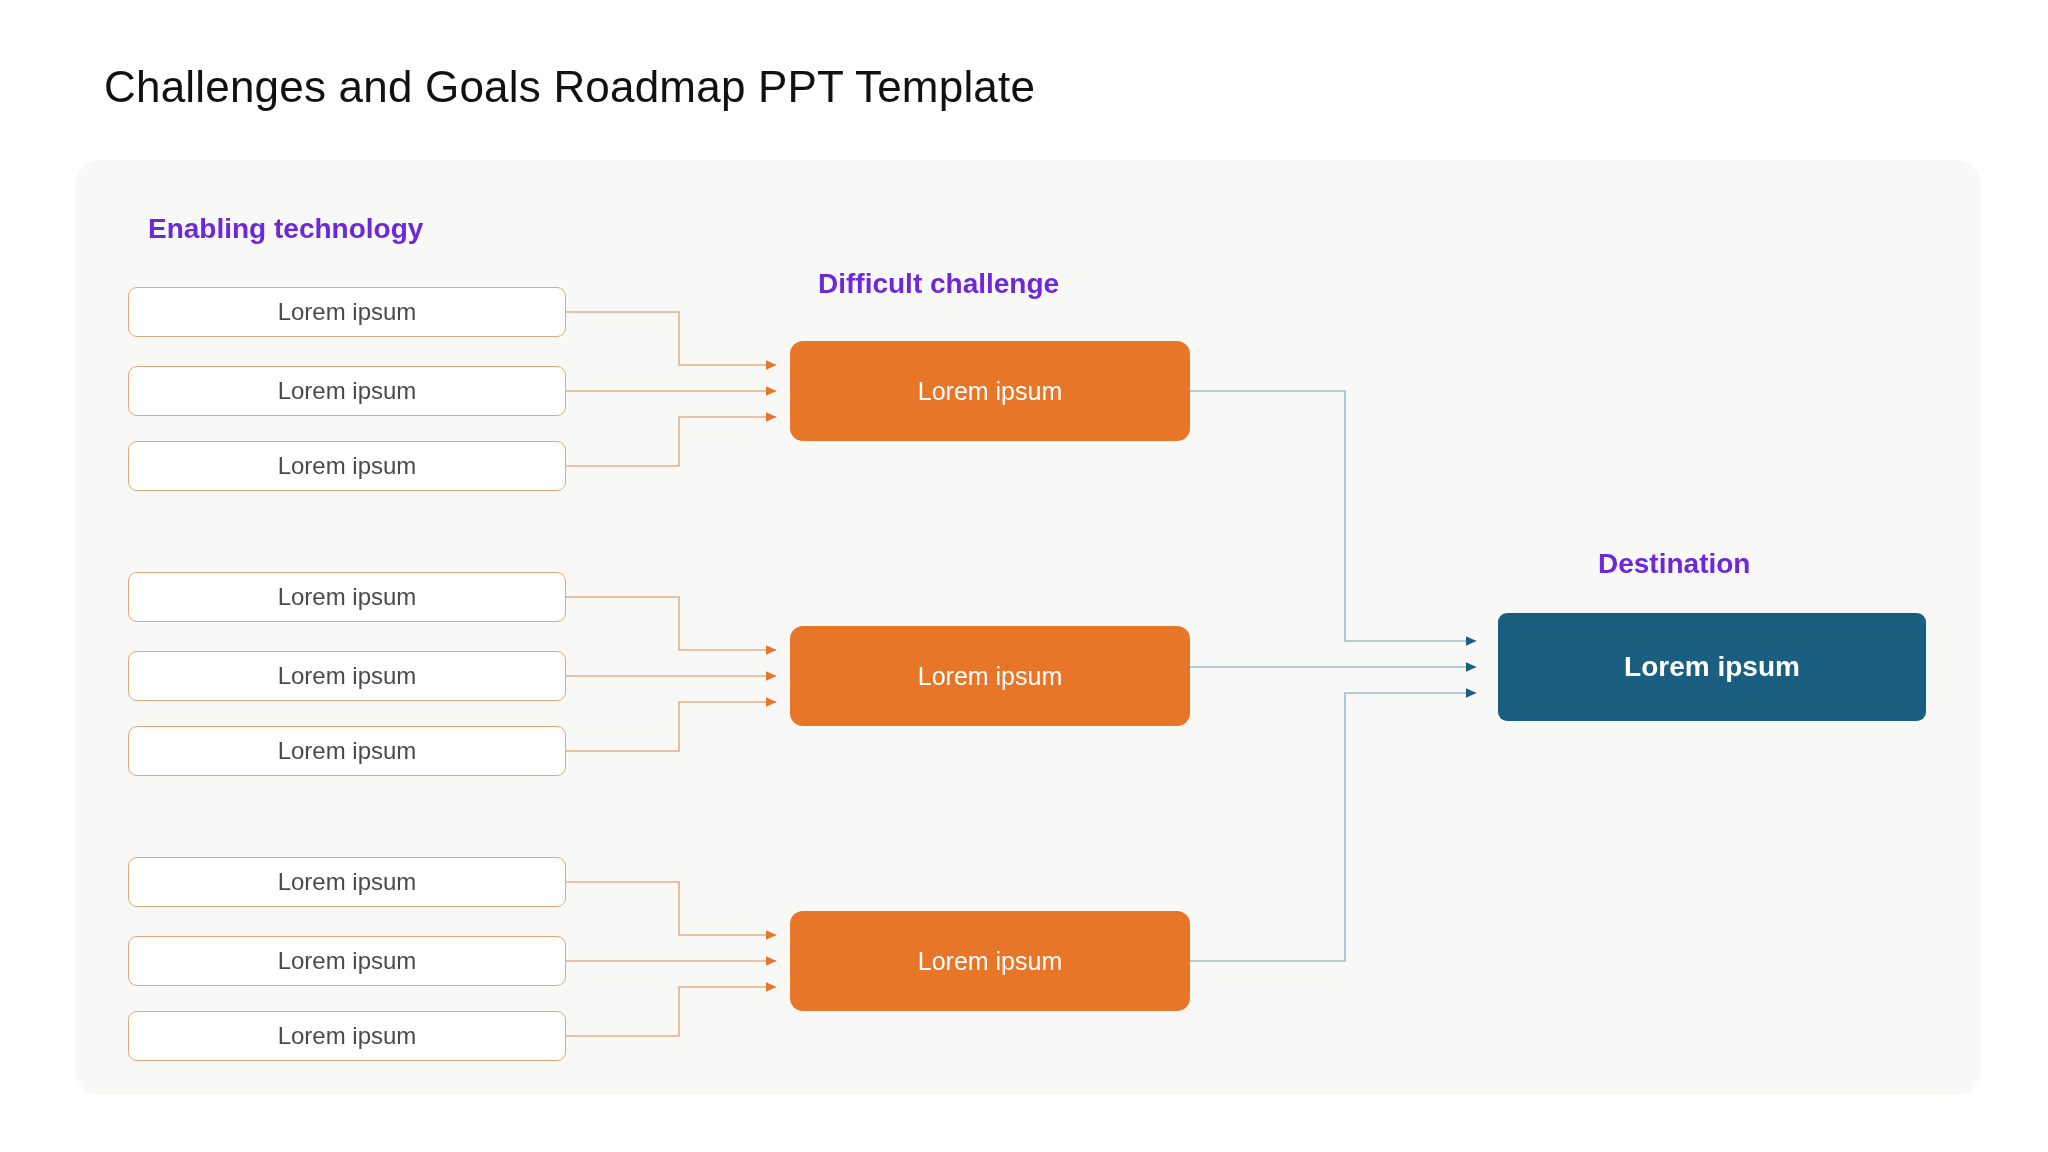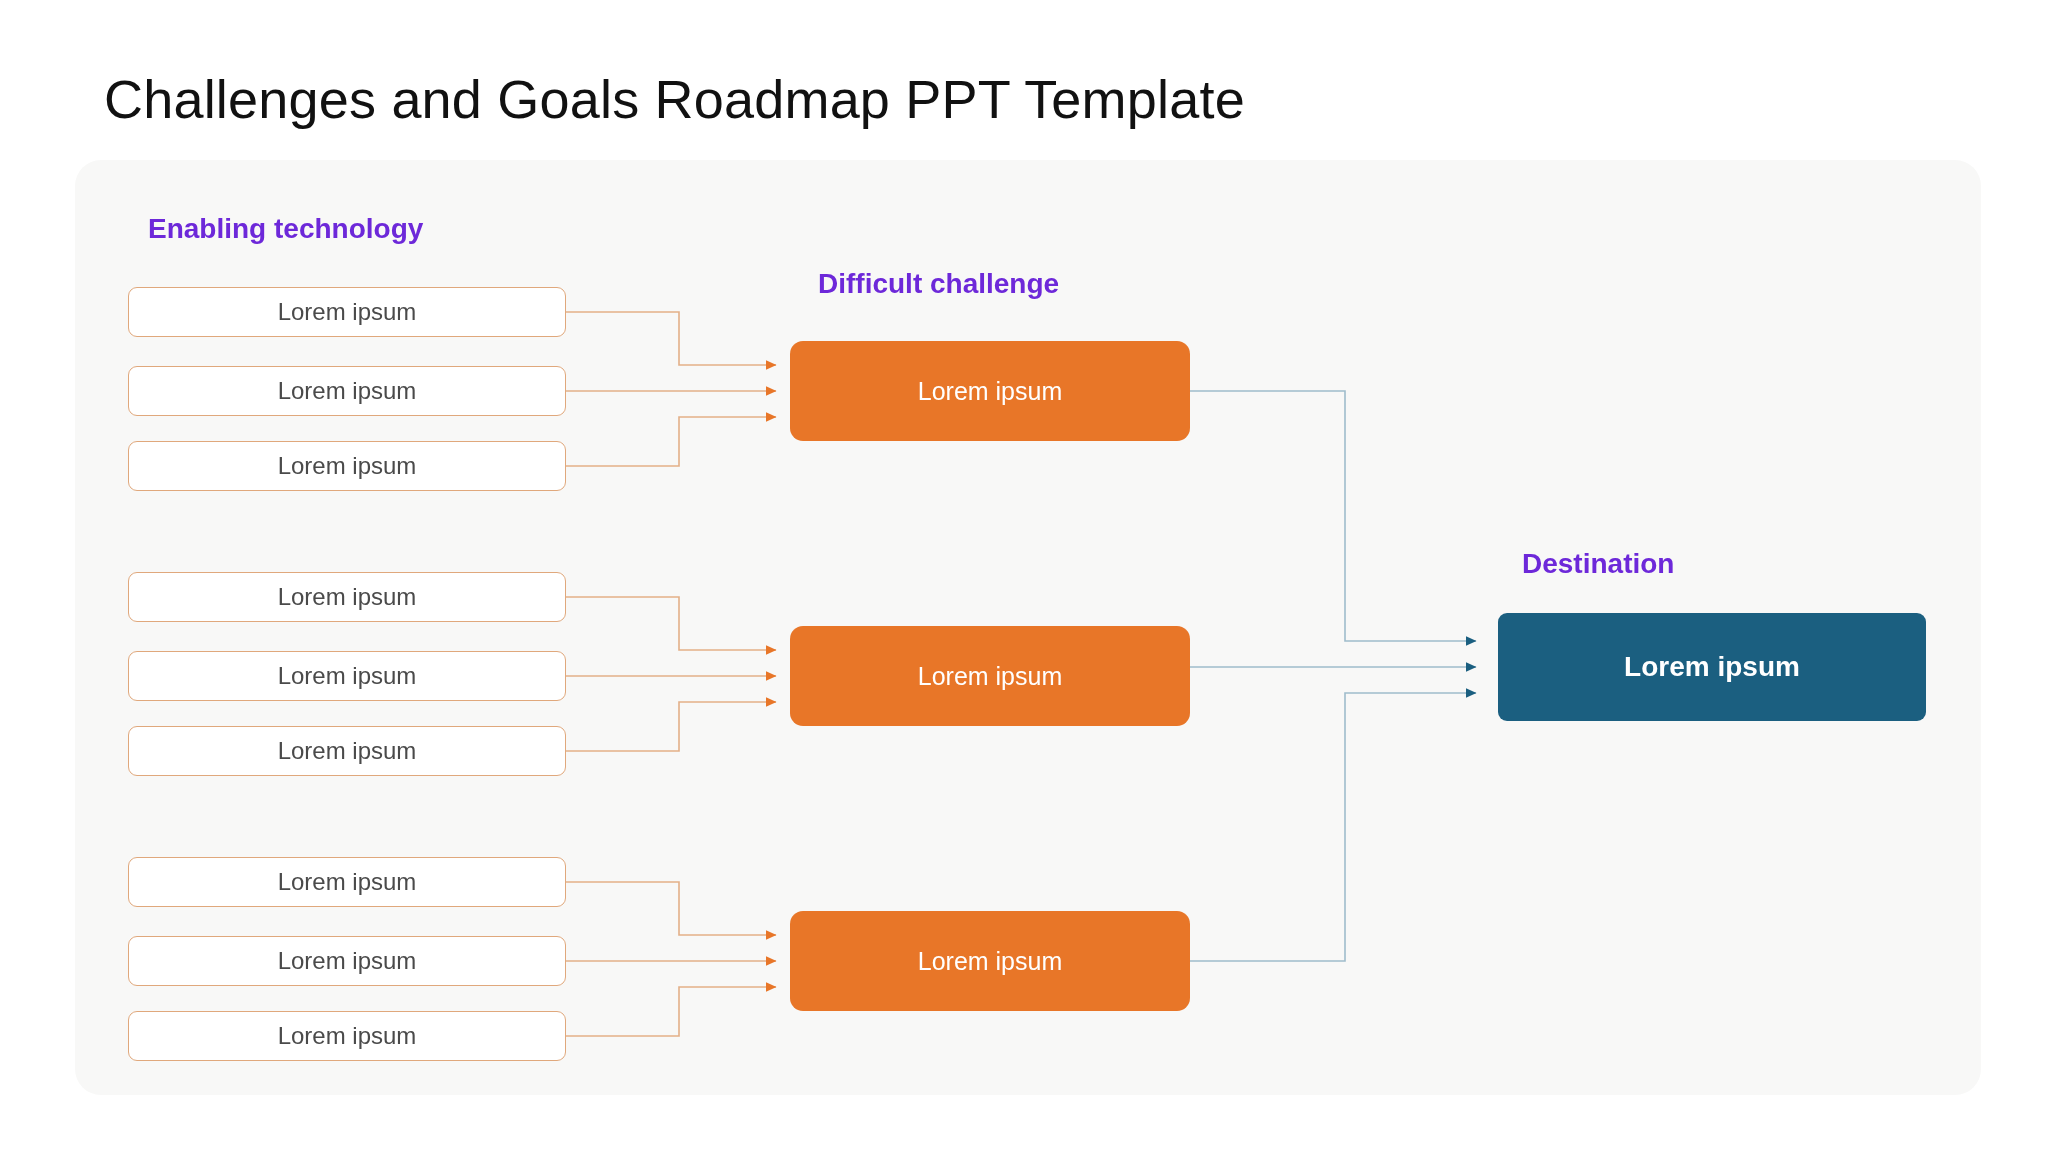--- a/index.html
+++ b/index.html
@@ -11,22 +11,22 @@
     height: 1152px;
     background: #ffffff;
     font-family: "Liberation Sans", sans-serif;
     overflow: hidden;
     position: relative;
   }
 
   #page-title {
     position: absolute;
     left: 104px;
-    top: 68px;
-    font-size: 54px;
+    top: 62px;
+    font-size: 44px;
     font-weight: 400;
     color: #111111;
     letter-spacing: 0.2px;
     white-space: nowrap;
   }
 
   #diagram-panel {
     position: absolute;
     left: 75px;
     top: 160px;
@@ -48,21 +48,21 @@
 
   .col-heading {
     position: absolute;
     font-size: 28px;
     font-weight: bold;
     color: #6d28d9;
     white-space: nowrap;
   }
   #heading-enabling   { left: 148px;  top: 213px; }
   #heading-difficult  { left: 818px;  top: 268px; }
-  #heading-destination{ left: 1522px; top: 548px; }
+  #heading-destination{ left: 1598px; top: 548px; }
 
   .tech-box {
     position: absolute;
     width: 438px;
     height: 50px;
     background: #ffffff;
     border: 1.6px solid #e0a87c;
     border-radius: 9px;
     box-sizing: border-box;
     display: flex;

